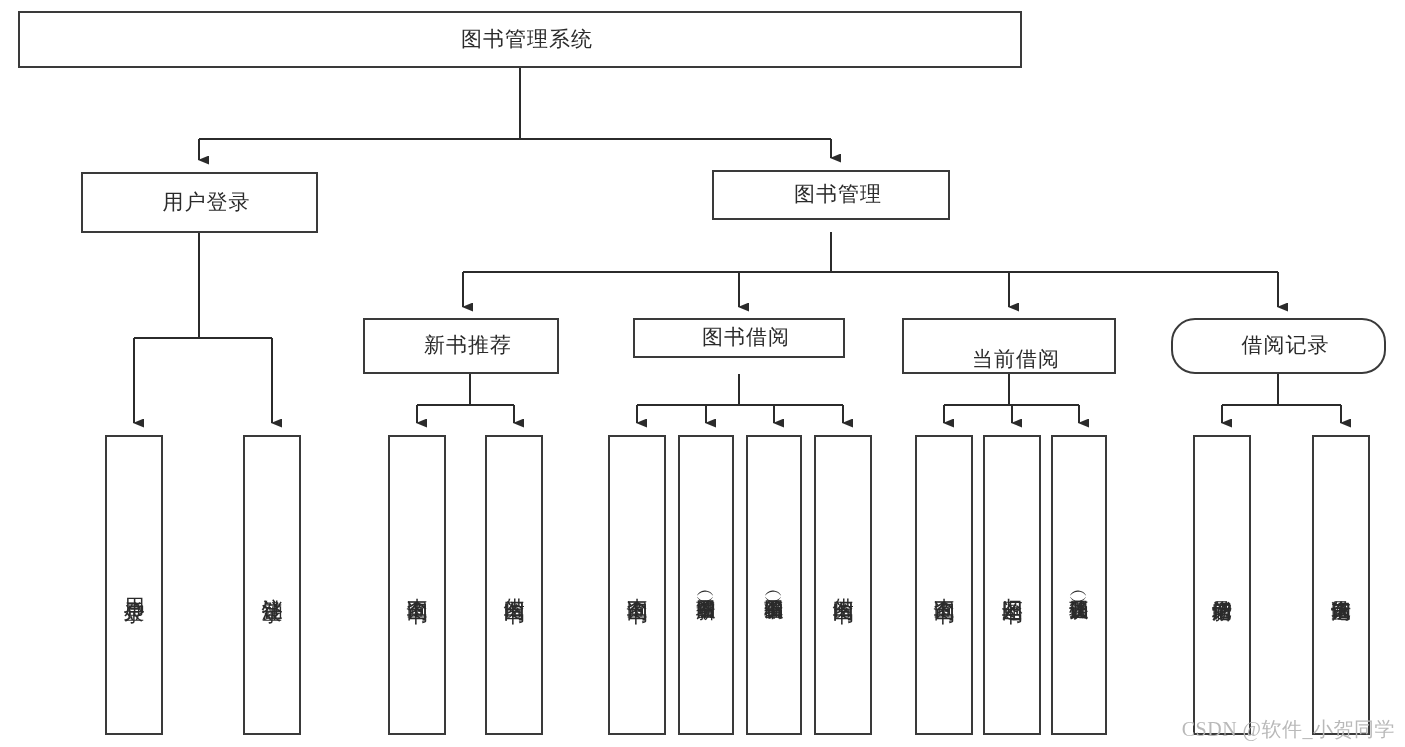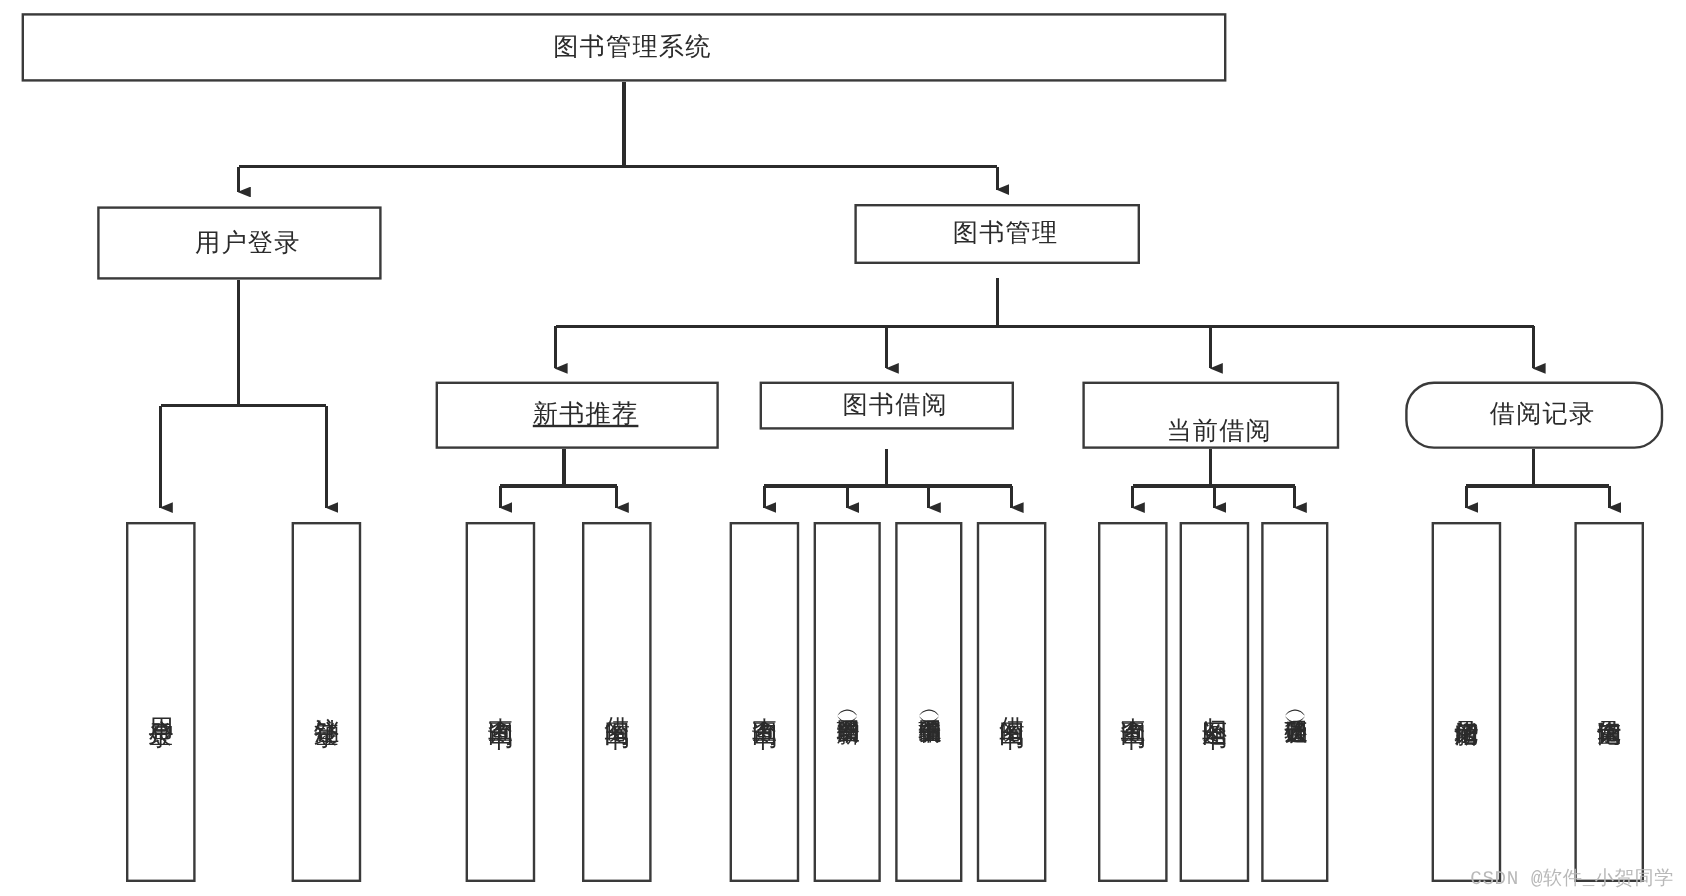--- a/index.html
+++ b/index.html
@@ -56,25 +56,25 @@
   .node.vertical > span {
     writing-mode: vertical-rl;
     text-orientation: upright;
     display: block;
     max-height: 100%;
   }
   #watermark {
     position: absolute;
     right: 10px;
     bottom: 4px;
-    font-size: 16px;
+    font-size: 20px;
     color: #b9b9b9;
     letter-spacing: 0.5px;
     white-space: nowrap;
-    font-family: Liberation Mono, monospace;
+    font-family: Liberation Serif, serif;
   }
 </style>
 </head>
 <body>
 
 <div id="diagram-root">
 
   <svg class="wires" viewBox="0 0 1405 747">
     <defs>
       <marker id="arrowhead" markerWidth="9" markerHeight="11" refX="4.5" refY="10" orient="auto" markerUnits="userSpaceOnUse">
@@ -129,21 +129,21 @@
     <span>图书管理系统</span>
   </div>
 
   <div class="node horizontal" style="left:81px; top:172px; width:237px; height:61px;">
     <span>用户登录</span>
   </div>
   <div class="node horizontal" style="left:712px; top:170px; width:238px; height:50px;">
     <span>图书管理</span>
   </div>
 
-  <div class="node horizontal" style="left:363px; top:318px; width:236px; height:56px;text-decoration:underline;">
+  <div class="node horizontal" style="left:363px; top:318px; width:196px; height:56px;">
     <span>新书推荐</span>
   </div>
   <div class="node horizontal" style="left:633px; top:318px; width:212px; height:40px;">
     <span>图书借阅</span>
   </div>
   <div class="node horizontal" style="left:902px; top:318px; width:214px; height:56px;align-items:flex-end;">
     <span>当前借阅</span>
   </div>
   <div class="node horizontal" style="left:1171px; top:318px; width:215px; height:56px;border-radius:24px;">
     <span>借阅记录</span>

